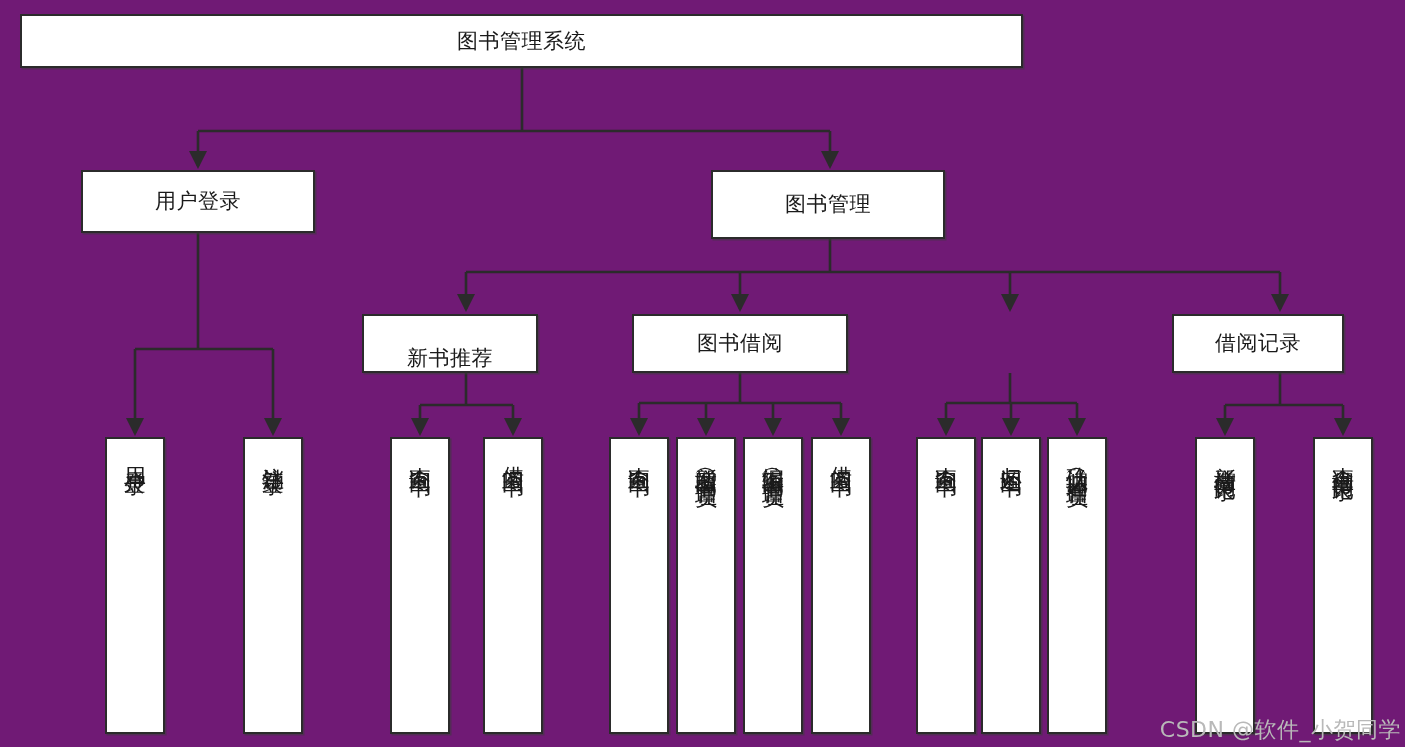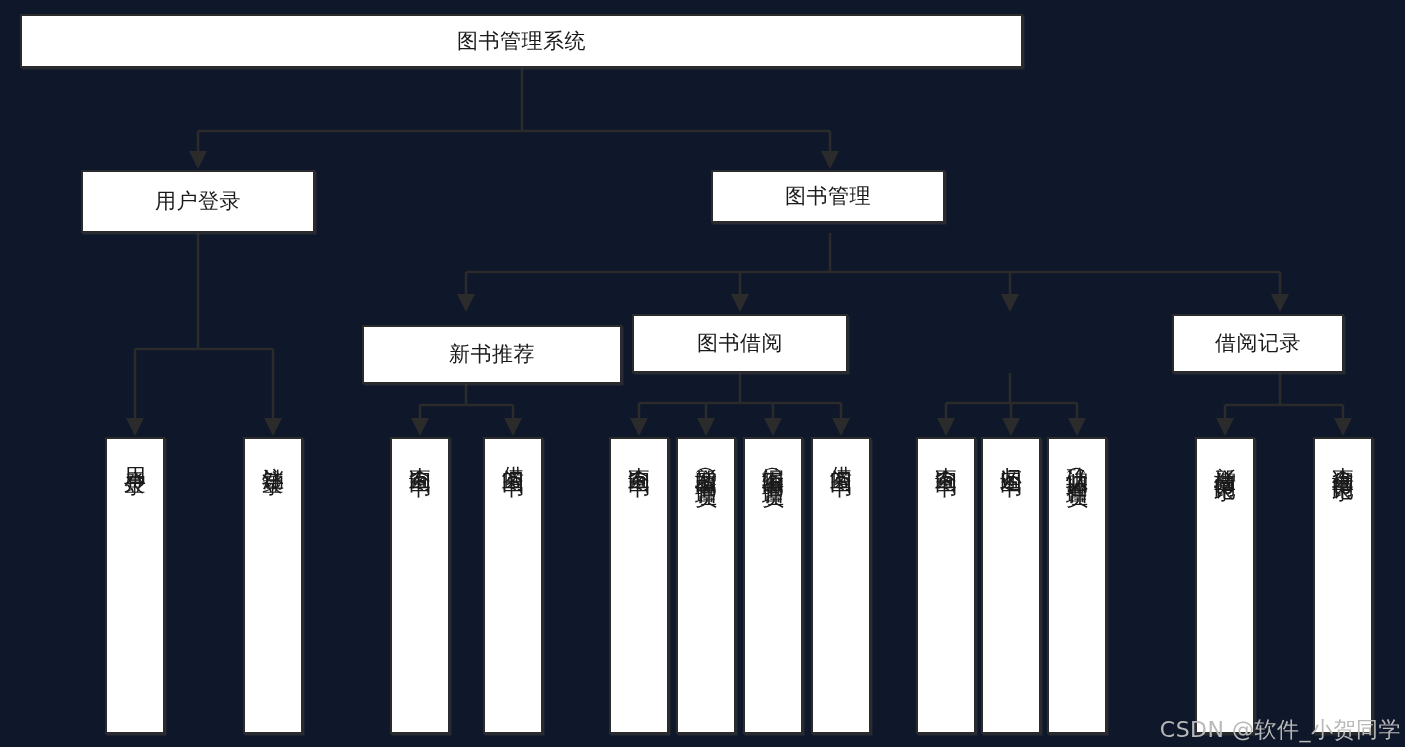--- a/index.html
+++ b/index.html
@@ -5,21 +5,21 @@
 <style>
   html,body{margin:0;padding:0;background:#ffffff;}
   body{
     font-family:"DejaVu Sans","Liberation Sans",sans-serif;
     -webkit-font-smoothing:antialiased;
   }
   #canvas{
     position:relative;
     width:1405px;
     height:747px;
-    background:#0f172a;
+    background:#701a75;
     overflow:hidden;
   }
   
   #wires{
     position:absolute;
     left:0; top:0;
     width:1405px; height:747px;
     pointer-events:none;
   }
   
@@ -128,25 +128,25 @@
   </svg>
 
   <div class="node h root" style="left:20px; top:14px; width:1003px; height:54px;">
     <span class="lbl">图书管理系统</span>
   </div>
 
   <div class="node h" style="left:81px; top:170px; width:234px; height:63px;">
     <span class="lbl">用户登录</span>
   </div>
 
-  <div class="node h" style="left:711px; top:170px; width:234px; height:53px;align-items:center;">
+  <div class="node h" style="left:711px; top:170px; width:234px; height:69px;align-items:center;">
     <span class="lbl">图书管理</span>
   </div>
 
-  <div class="node h" style="left:362px; top:325px; width:260px; height:59px;">
+  <div class="node h" style="left:362px; top:314px; width:176px; height:59px;align-items:flex-end;">
     <span class="lbl">新书推荐</span>
   </div>
 
   <div class="node h" style="left:632px; top:314px; width:216px; height:59px;">
     <span class="lbl">图书借阅</span>
   </div>
 
 
   <div class="node h" style="left:1172px; top:314px; width:172px; height:59px;">
     <span class="lbl">借阅记录</span>

